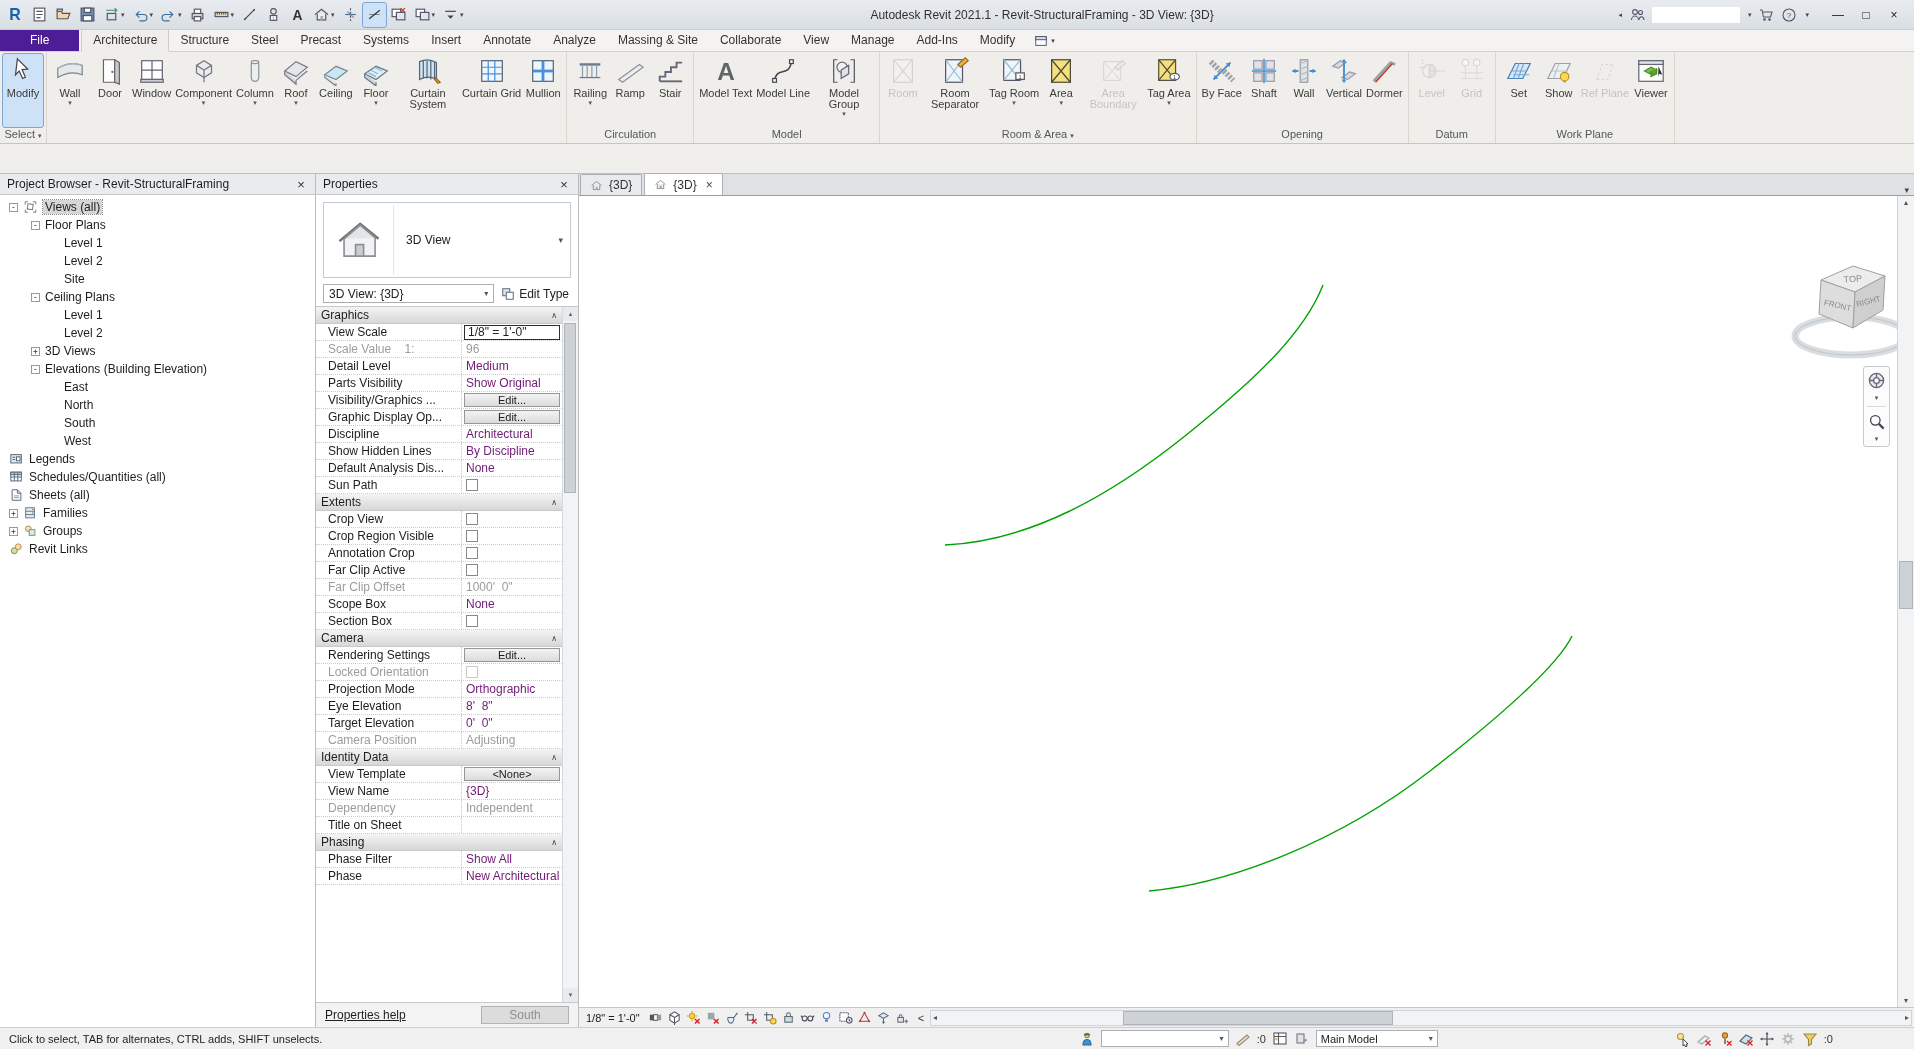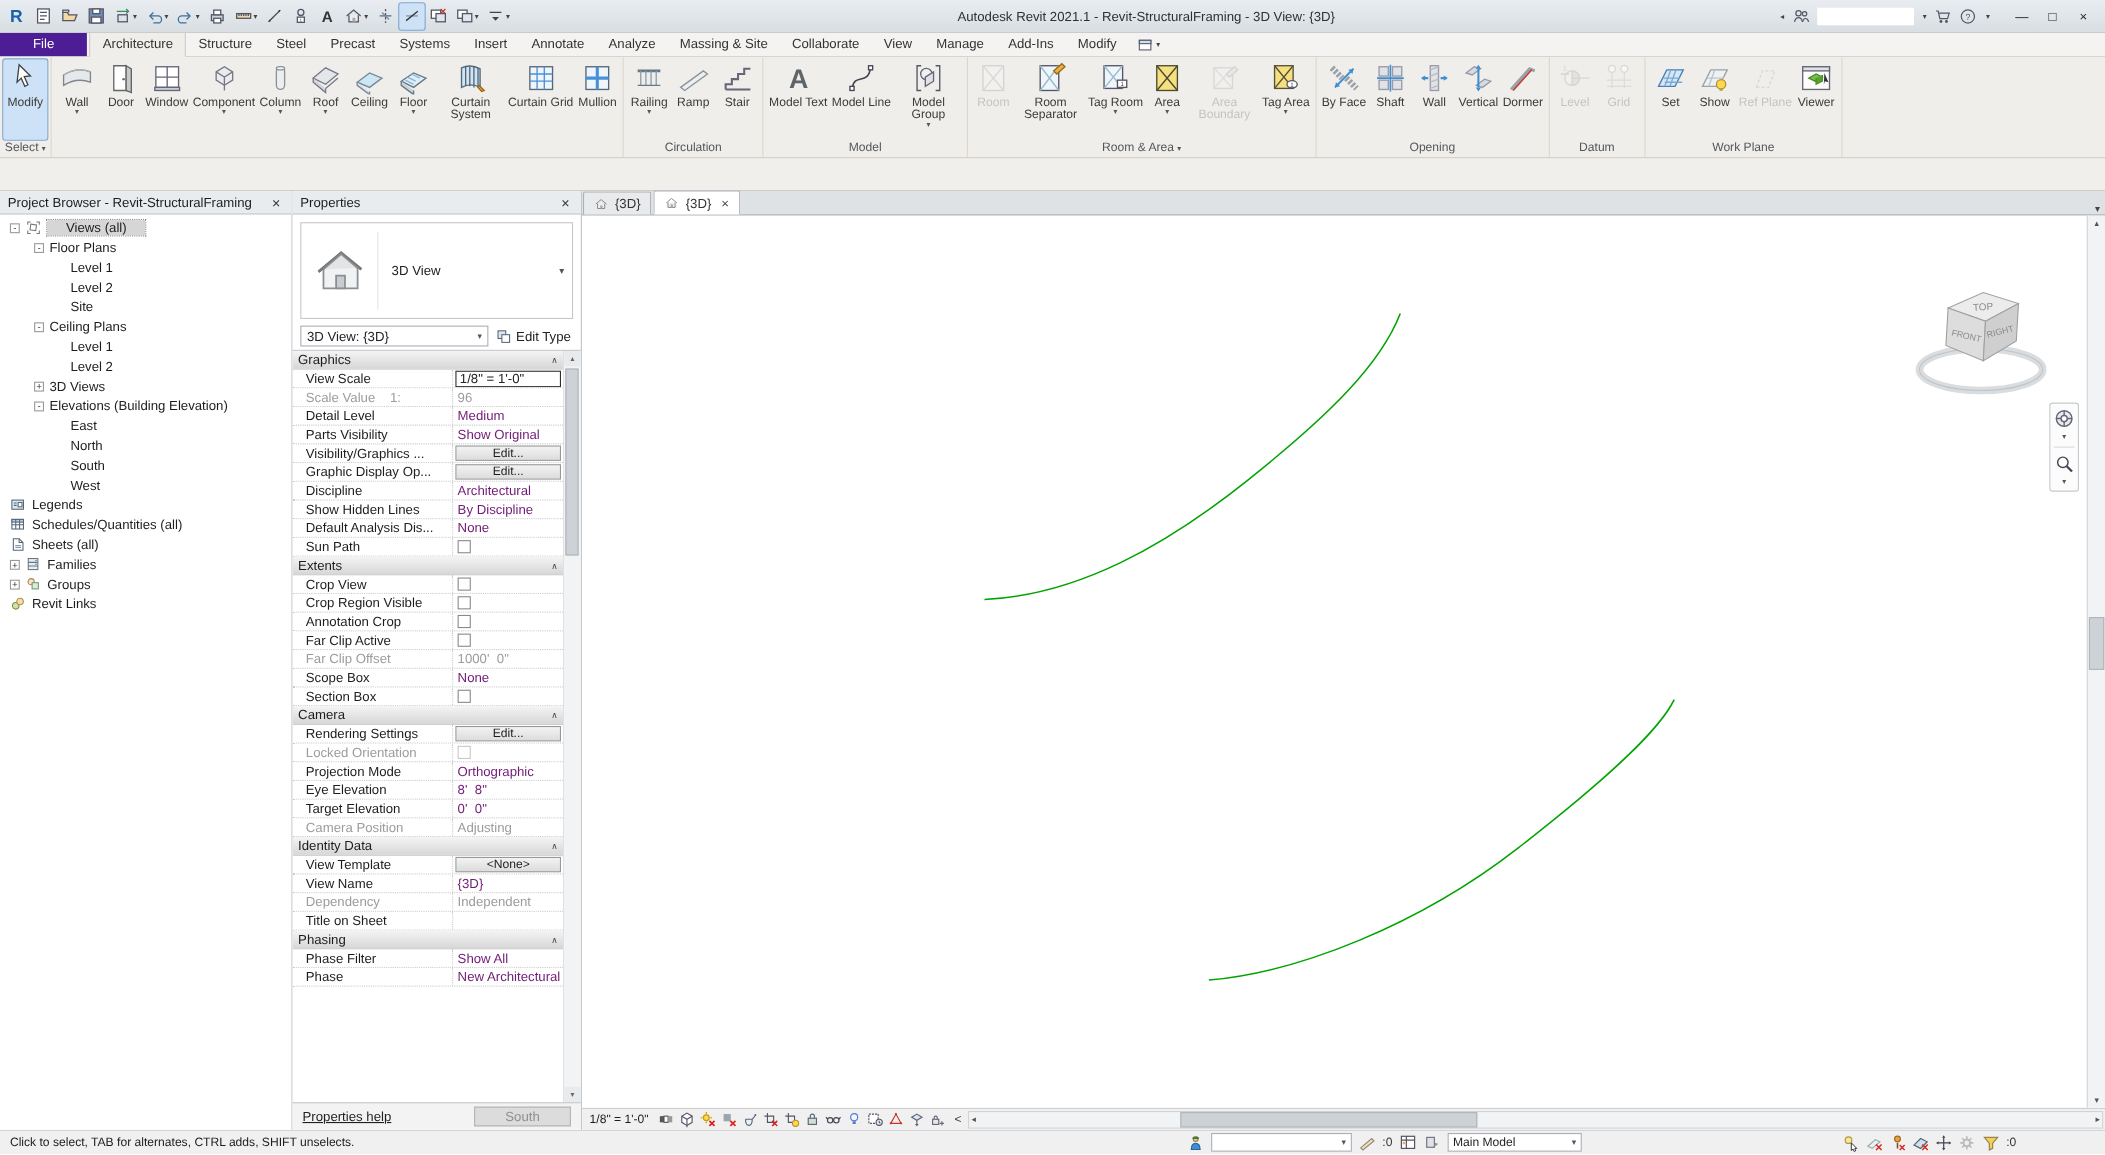--- a/index.html
+++ b/index.html
@@ -38,31 +38,31 @@
   .rbtn.disabled .rlabel{color:#999}
   .rpanel-label{height:16px;font-size:11px;color:#53575b;text-align:center;line-height:15px;white-space:nowrap;padding:0 4px}
   .rcaret2{font-size:7px;color:#555}
   
   .optionsbar{height:30px;background:#f1efeb;border-bottom:1px solid #c3bfb7}
   
   .workspace{display:flex;height:853px}
   .panel-h{height:21px;background:#e9ecef;border-bottom:1px solid #c5c9cd;display:flex;align-items:center;padding:0 7px;font-size:12px;color:#1d1d1d;flex:none}
   .ph-close{margin-left:auto;font-size:13px;color:#333;width:14px;text-align:center}
   
-  .pb{width:266px;border-right:1px solid #b9bdc1;display:flex;flex-direction:column;background:#fff}
+  .pb{width:316px;border-right:1px solid #b9bdc1;display:flex;flex-direction:column;background:#fff}
   .tree{flex:1;overflow:hidden;padding-top:3px}
   .titem{height:18px;display:flex;align-items:center;font-size:12px;color:#1d1d1d;padding-left:9px;gap:5px;white-space:pre}
   .titem[data-depth="1"]{padding-left:31px}
   .titem[data-depth="2"]{padding-left:64px}
   .exp{width:9px;height:9px;border:1px solid #9a9a9a;background:#fff;font:8px/7px "DejaVu Sans Mono",monospace;text-align:center;color:#333;flex:none}
   .ticon{width:15px;height:14px;flex:none}
-  .titem.selected .tlabel{background:#d6d6d6;outline:1px dotted #8a8a8a;padding:0 17px}
+  .titem.selected .tlabel{background:#d6d6d6;outline:1px dotted #8a8a8a;padding:0 2px}
   
   .props{width:263px;border-right:1px solid #b9bdc1;display:flex;flex-direction:column;background:#fff}
-  .type-box{margin:7px 7px 5px;border:1px solid #c5c9cd;display:flex;align-items:center;background:#fff;height:88px;flex:none}
+  .type-box{margin:7px 7px 5px;border:1px solid #c5c9cd;display:flex;align-items:center;background:#fff;height:76px;flex:none}
   .type-thumb{width:70px;height:70px;border-right:1px solid #e2e5e8;display:flex;align-items:center;justify-content:center}
   .type-thumb svg{width:46px;height:46px}
   .type-label{margin-left:12px;font-size:12px;color:#222}
   .type-caret{margin-left:auto;margin-right:7px;color:#555;font-size:9px}
   .sel-row{display:flex;align-items:center;padding:1px 7px 3px;gap:5px;flex:none}
   .combo{flex:1;height:19px;border:1px solid #aab0b6;background:#fff;display:flex;align-items:center;padding:0 5px;font-size:12px;color:#222}
   .combo-arrow{margin-left:auto;font-size:8px;color:#555}
   .edit-type{display:flex;align-items:center;gap:4px;font-size:12px;color:#222;height:19px;padding:0 2px}
   .edit-type .eticon{width:14px;height:14px}
   .pgrid-wrap{flex:1;display:flex;border-top:1px solid #c5c9cd;overflow:hidden}

